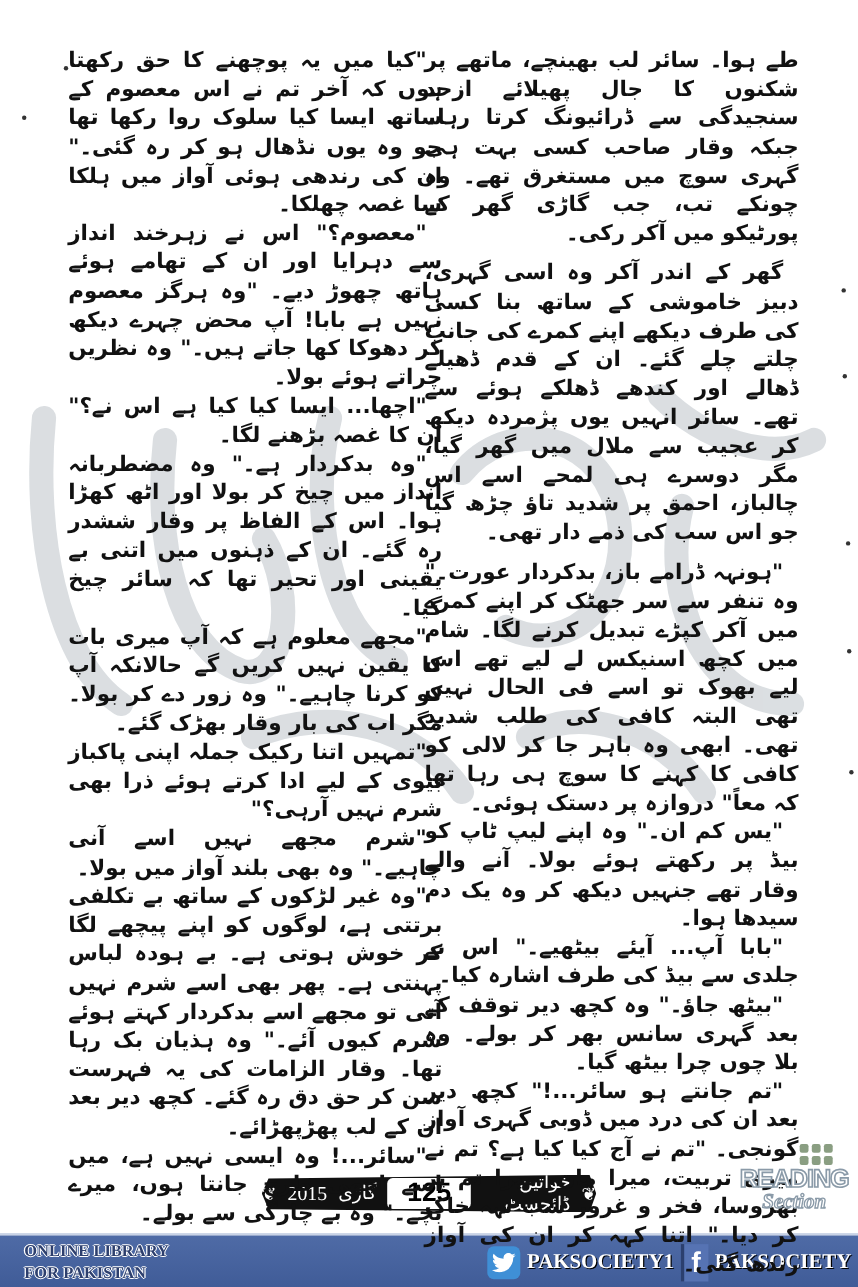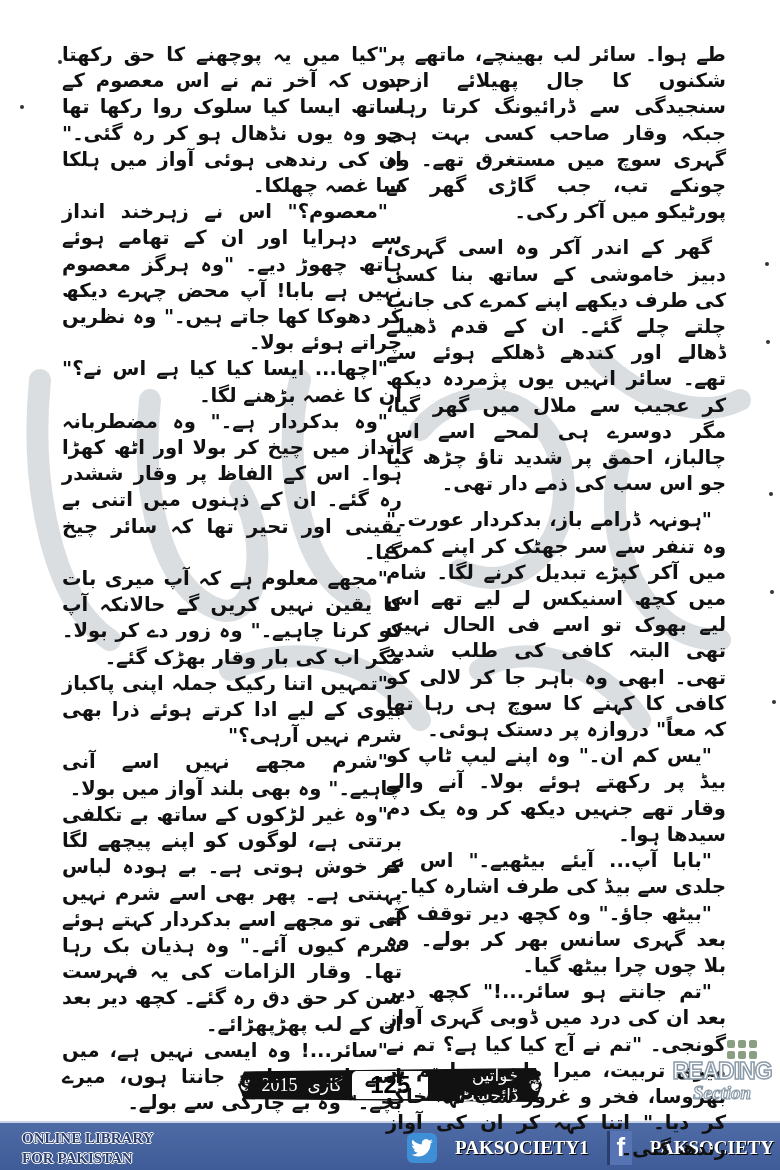--- a/index.html
+++ b/index.html
@@ -51,21 +51,21 @@
     color: #fff; -webkit-text-stroke: 1.2px #8a9aa8; line-height: 20px;
   }
 
   .footer {
     position: absolute; left: 0; top: 1121px; width: 780px; height: 49px;
     background: linear-gradient(#4f6ba6, #3f5b97); display: flex; align-items: center;
     border-top: 2px solid #c9d3e6;
   }
   .footer .urls { margin-left: 12px; font-family: "Liberation Serif", serif; font-weight: bold; font-size: 17px; color: #fff; line-height: 21px; text-shadow: 1px 1px 0 #000, -1px 0 0 #000; }
   .footer .lib { margin-left: 22px; font-family: "Liberation Serif", serif; font-weight: bold; font-size: 15px; color: #2d3f6e; line-height: 20px; text-shadow: 0 0 1px #fff, 1px 0 0 #fff, -1px 0 0 #fff, 0 1px 0 #fff, 0 -1px 0 #fff; }
-  .footer .social { margin-left: auto; display: flex; align-items: center; gap: 18px; margin-right: 6px; padding-left: 16px; }
+  .footer .social { margin-left: auto; display: flex; align-items: center; gap: 6px; margin-right: 6px; padding-left: 16px; }
   .tw-icon { width: 30px; height: 30px; background: #3f8fd6; border-radius: 6px; display: flex; align-items: center; justify-content: center; }
   .fb-icon { width: 22px; height: 34px; background: #5673b3; display: flex; align-items: center; justify-content: center; color: #fff; font-family: "Liberation Sans", sans-serif; font-weight: bold; font-size: 26px; border-left: 3px solid #2b3f6e; }
   .handle { font-family: "Liberation Serif", serif; font-weight: bold; font-size: 19px; color: #fff; text-shadow: 1px 1px 0 #000; }
 </style>
 </head>
 <body>
 
 <div class="page">
 
   <svg class="watermark" viewBox="0 0 780 420">

